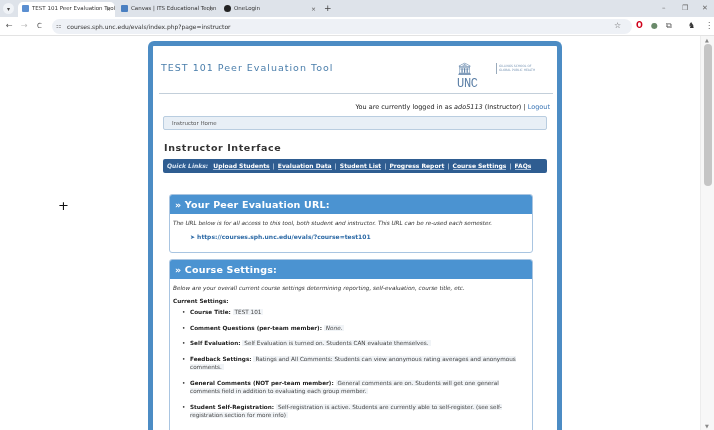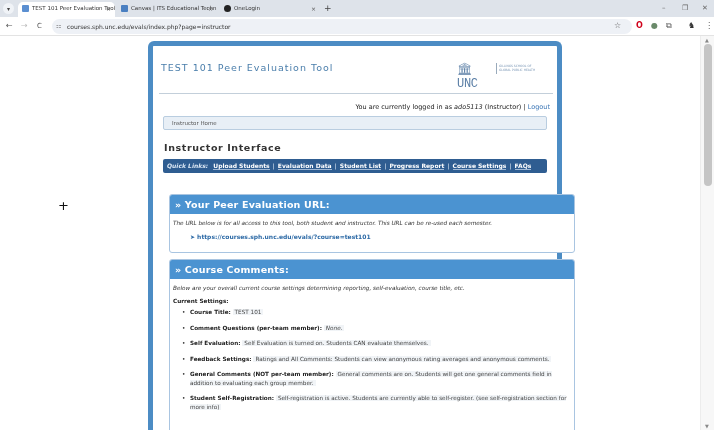--- a/index.html
+++ b/index.html
@@ -45,21 +45,21 @@
 
   .breadcrumb { position: absolute; left: 10px; top: 70px; width: 384px; height: 14px; background: #e8eff6; border: 1px solid #b9cde0; border-radius: 2px; font-size: 5.5px; color: #555; line-height: 12px; padding-left: 8px; }
 
   .interface-title { position: absolute; left: 11px; top: 96px; font-size: 9.5px; font-weight: bold; color: #333; letter-spacing: 0.6px; }
 
   .quicklinks { position: absolute; left: 10px; top: 113px; width: 384px; height: 14px; background: #2f5d91; border-radius: 2px; font-size: 6px; font-weight: bold; color: #fff; line-height: 14px; padding-left: 4px; white-space: nowrap; }
   .quicklinks .ql-label { font-style: italic; color: #dce8f5; }
   .quicklinks .ql-link { color: #ffffff; border-bottom: 1px solid #9fb8d5; }
   .quicklinks .ql-sep { color: #c7d6e7; margin: 0 3px; }
 
-  .panel { position: absolute; left: 16px; width: 406px; border: 1px solid #a9c5e1; border-radius: 3px; background: #fff; }
+  .panel { position: absolute; left: 16px; width: 364px; border: 1px solid #a9c5e1; border-radius: 3px; background: #fff; }
   .panel-head { height: 19px; background: #4b93d1; border-radius: 2px 2px 0 0; color: #fff; font-weight: bold; font-size: 9.5px; line-height: 19px; padding-left: 5px; letter-spacing: 0.2px; }
   .panel-body { padding: 6px 3px 4px 3px; font-size: 5.7px; color: #333; }
   .intro { font-style: italic; color: #333; }
   .url-link { margin-top: 7px; margin-left: 17px; color: #2d6aa6; font-weight: bold; font-size: 6px; }
 
   .cur-set { margin-top: 7px; font-weight: bold; color: #222; }
   ul.settings { list-style: none; margin-left: 17px; margin-top: 4px; }
   ul.settings li { position: relative; padding-left: 0; margin-bottom: 7px; line-height: 8.5px; }
   ul.settings li::before { content: "•"; position: absolute; left: -8px; top: 0; color: #333; }
   .set-label { font-weight: bold; color: #222; }
@@ -139,21 +139,21 @@
 
   <div class="panel" style="top:148px;height:59px;">
     <div class="panel-head">» Your Peer Evaluation URL:</div>
     <div class="panel-body">
       <div class="intro">The URL below is for all access to this tool, both student and instructor. This URL can be re-used each semester.</div>
       <div class="url-link">➤ https://courses.sph.unc.edu/evals/?course=test101</div>
     </div>
   </div>
 
   <div class="panel" style="top:213px;height:200px;">
-    <div class="panel-head">» Course Comments:</div>
+    <div class="panel-head">» Course Settings:</div>
     <div class="panel-body">
       <div class="intro">Below are your overall current course settings determining reporting, self-evaluation, course title, etc.</div>
       <div class="cur-set">Current Settings:</div>
       <ul class="settings">
         <li><span class="set-label">Course Title:</span> <span class="set-val">TEST 101</span></li>
         <li><span class="set-label">Comment Questions (per-team member):</span> <span class="set-val it">None.</span></li>
         <li><span class="set-label">Self Evaluation:</span> <span class="set-val">Self Evaluation is turned on. Students CAN evaluate themselves.</span></li>
         <li><span class="set-label">Feedback Settings:</span> <span class="set-val">Ratings and All Comments: Students can view anonymous rating averages and anonymous comments.</span></li>
         <li><span class="set-label">General Comments (NOT per-team member):</span> <span class="set-val">General comments are on. Students will get one general comments field in addition to evaluating each group member.</span></li>
         <li><span class="set-label">Student Self-Registration:</span> <span class="set-val">Self-registration is active. Students are currently able to self-register. (see self-registration section for more info)</span></li>

